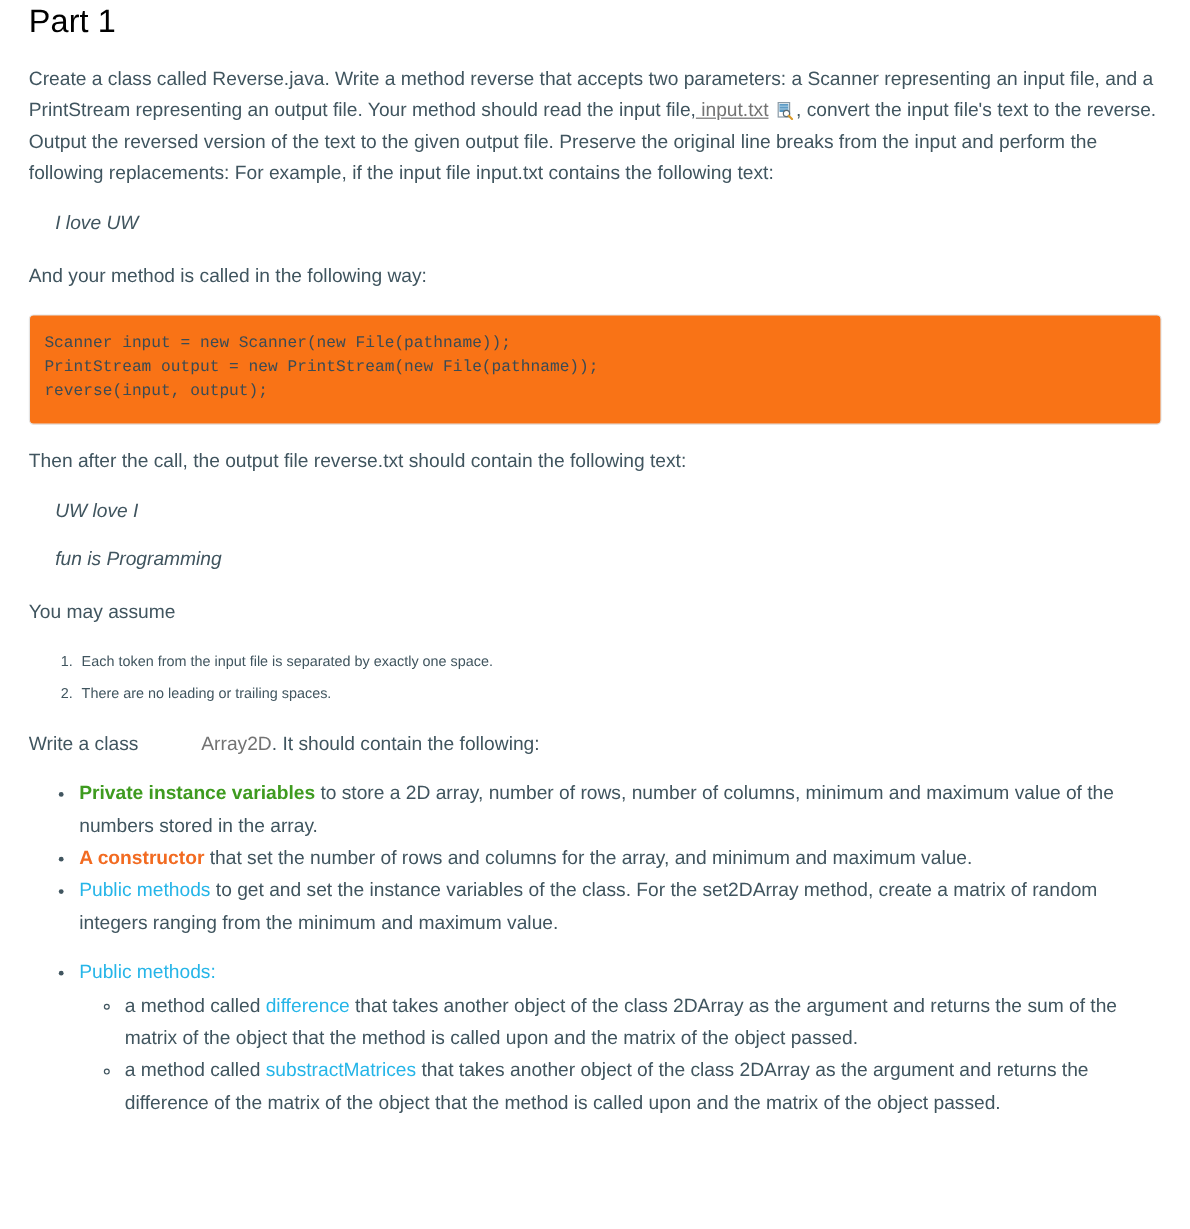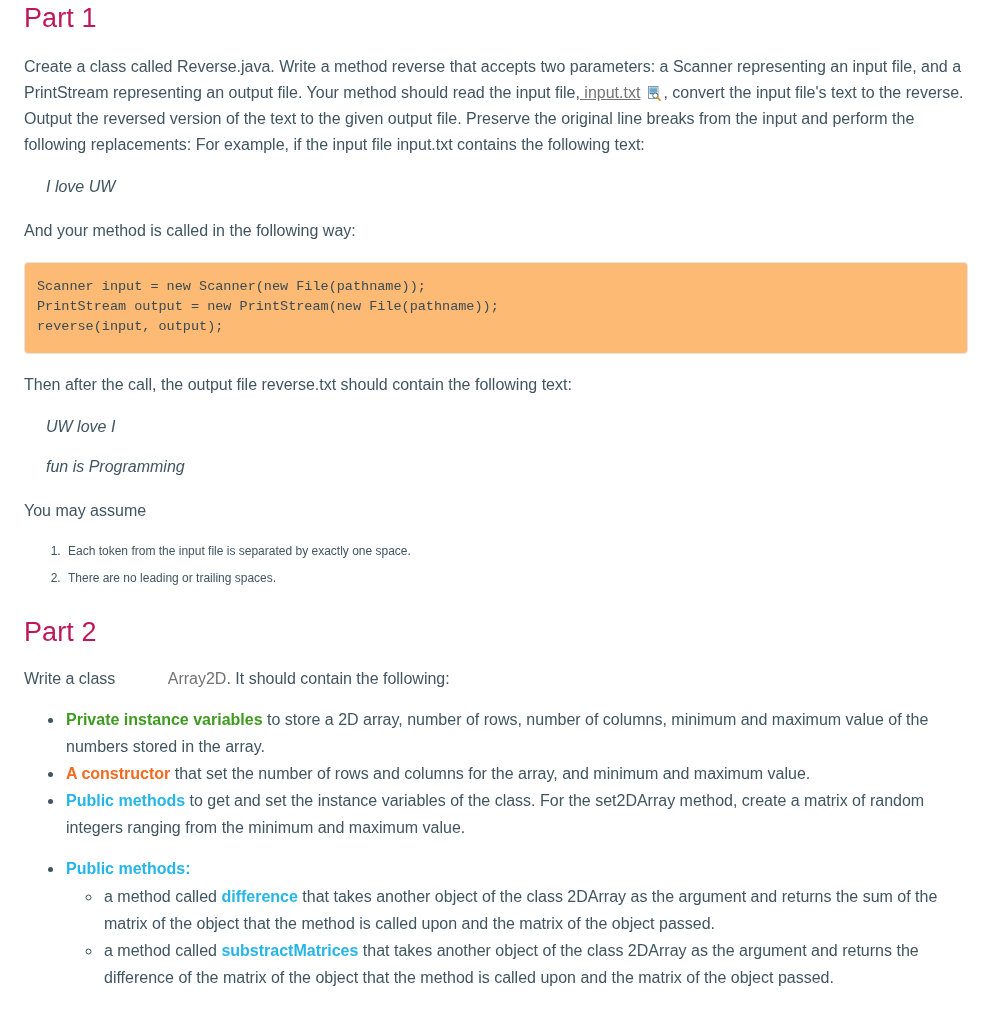--- a/index.html
+++ b/index.html
@@ -18,21 +18,21 @@
   .page {
     width: 992px;
     box-sizing: border-box;
     padding: 0 24px 0 24px;
   }
   h2.part-heading {
     font-family: "Liberation Sans", sans-serif;
     font-weight: 400;
     font-size: 27px;
     line-height: 1.25;
-    color: #be185d;
+    color: #000000;
     margin: 0 0 0 0;
     padding: 0;
     letter-spacing: 0.1px;
   }
   #part1-heading { padding-top: 2px; }
   #part2-heading { margin-top: 24px; }
   p.body-text {
     font-size: 16px;
     line-height: 26px;
     color: #40555f;
@@ -57,21 +57,21 @@
     display: inline-block;
     vertical-align: -3px;
     margin: 0 1px 0 6px;
     width: 16px;
     height: 16px;
   }
   pre.code-block {
     box-sizing: border-box;
     margin: 18px 0 0 0;
     width: 944px;
-    background: #fdba74;
+    background: #f97316;
     border: 1px solid #e4e4e4;
     border-radius: 4px;
     padding: 14px 16px 16px 12px;
     font-family: "Liberation Mono", "DejaVu Sans Mono", monospace;
     font-size: 13.5px;
     line-height: 20px;
     color: #3b4b54;
     white-space: pre;
     overflow: hidden;
   }
@@ -98,21 +98,21 @@
     padding-left: 36px;
     list-style-type: circle;
     font-size: 16px;
     line-height: 27px;
   }
   ul.sub-list > li { padding-left: 2px; }
   .kw { font-weight: bold; }
   .kw-red { color: #737373; font-weight: normal; margin-left: 48px; }
   .kw-green { color: #3e9b1f; font-weight: bold; }
   .kw-orange { color: #f26b21; font-weight: bold; text-align: center; }
-  .kw-cyan { color: #25b5e8; font-weight: bold; }
+  .kw-cyan { color: #25b5e8; font-weight: normal; }
 </style>
 </head>
 <body>
 
 <div class="page">
 
   <h2 class="part-heading" id="part1-heading">Part 1</h2>
 
   <p class="body-text"><span>Create a class called Reverse.java. Write a method reverse that accepts two parameters: a Scanner representing an input file, and a PrintStream representing an output file. Your method should read the input file,</span><a href="#" class="file-link"> input.txt</a><span class="preview-icon"><svg width="16" height="16" viewBox="0 0 16 16" xmlns="http://www.w3.org/2000/svg">
           <rect x="2.5" y="1.5" width="9.5" height="12" fill="#ffffff" stroke="#8a9aa5" stroke-width="1"></rect>
@@ -135,21 +135,20 @@
   <div class="sample">UW love I</div>
   <div class="sample">fun is Programming</div>
 
   <p class="body-text">You may assume</p>
 
   <ol class="assume-list">
     <li>Each token from the input file is separated by exactly one space.</li>
     <li>There are no leading or trailing spaces.</li>
   </ol>
 
-  <h2 class="part-heading" id="part2-heading">Part 2</h2>
 
   <p class="body-text tight"><span>Write a class </span><span class="kw-red">Array2D</span><span>. It should contain the following:</span></p>
 
   <ul class="spec-list">
     <li><span class="kw kw-green">Private instance variables</span><span> to store a 2D array, number of rows, number of columns, minimum and maximum value of the numbers stored in the array.</span></li>
     <li><span class="kw kw-orange">A constructor</span><span> that set the number of rows and columns for the array, and minimum and maximum value.</span></li>
     <li><span class="kw kw-cyan">Public methods</span><span> to get and set the instance variables of the class. For the set2DArray method, create a matrix of random integers ranging from the minimum and maximum value.</span></li>
     <li class="spaced"><span class="kw kw-cyan">Public methods:</span><span></span>
       <ul class="sub-list">
         <li><span>a method called </span><span class="kw-cyan">difference</span><span> that takes another object of the class 2DArray as the argument and returns the sum of the matrix of the object that the method is called upon and the matrix of the object passed.</span></li>

